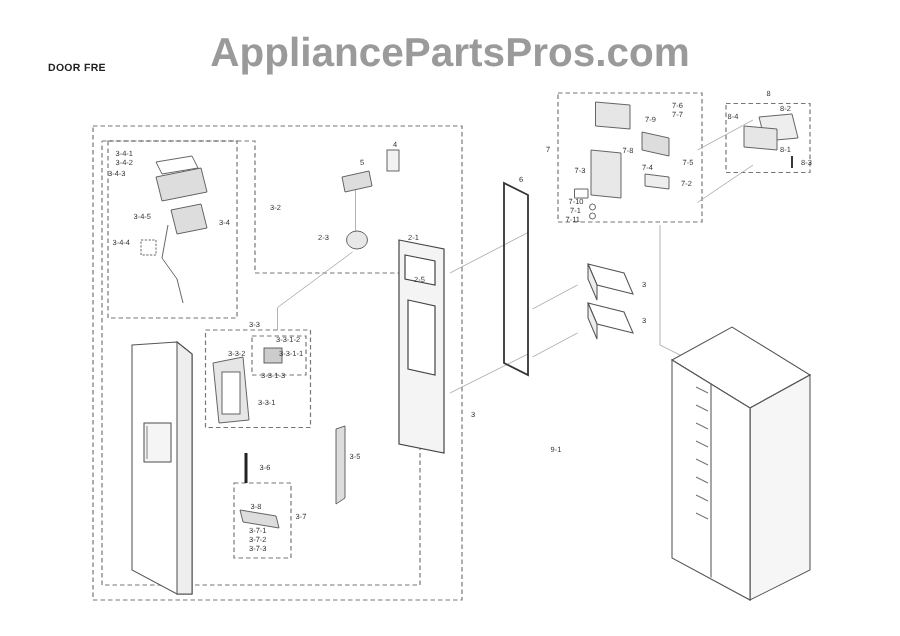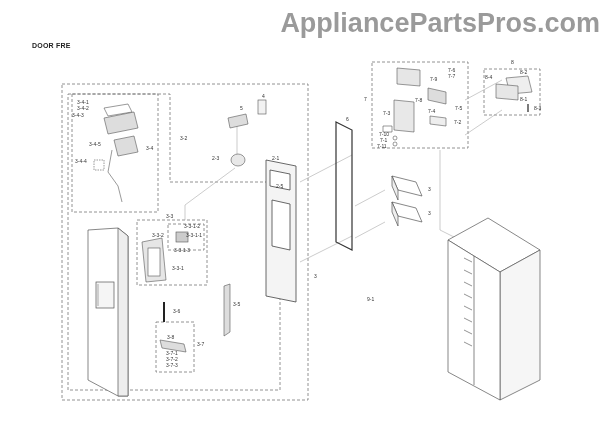--- a/index.html
+++ b/index.html
@@ -1,17 +1,17 @@
 <!DOCTYPE html>
 <html><head>
 <meta charset="utf-8">
 <style>
   html, body { margin: 0; padding: 0; background: #ffffff; }
   body { width: 600px; height: 424px; position: relative; overflow: hidden; font-family: "Liberation Sans", sans-serif; }
-  .watermark { position: absolute; left: 0; top: 8px; width: 600px; text-align: right; font-size: 27px; font-weight: bold; color: #9a9a9a; letter-spacing: 0px; }
+  .watermark { position: absolute; left: 0; top: 20px; width: 600px; text-align: center; font-size: 27px; font-weight: bold; color: #9a9a9a; letter-spacing: 0px; }
   .section-title { position: absolute; left: 32px; top: 42px; font-size: 7px; font-weight: bold; color: #222; letter-spacing: 0.2px; }
   svg.diagram { position: absolute; left: 0; top: 0; }
   .lbl { font-family: "Liberation Sans", sans-serif; font-size: 5px; fill: #333; }
 </style>
 </head>
 <body>
 
 <div class="watermark">AppliancePartsPros.com</div>
 <div class="section-title">DOOR FRE</div>
 

